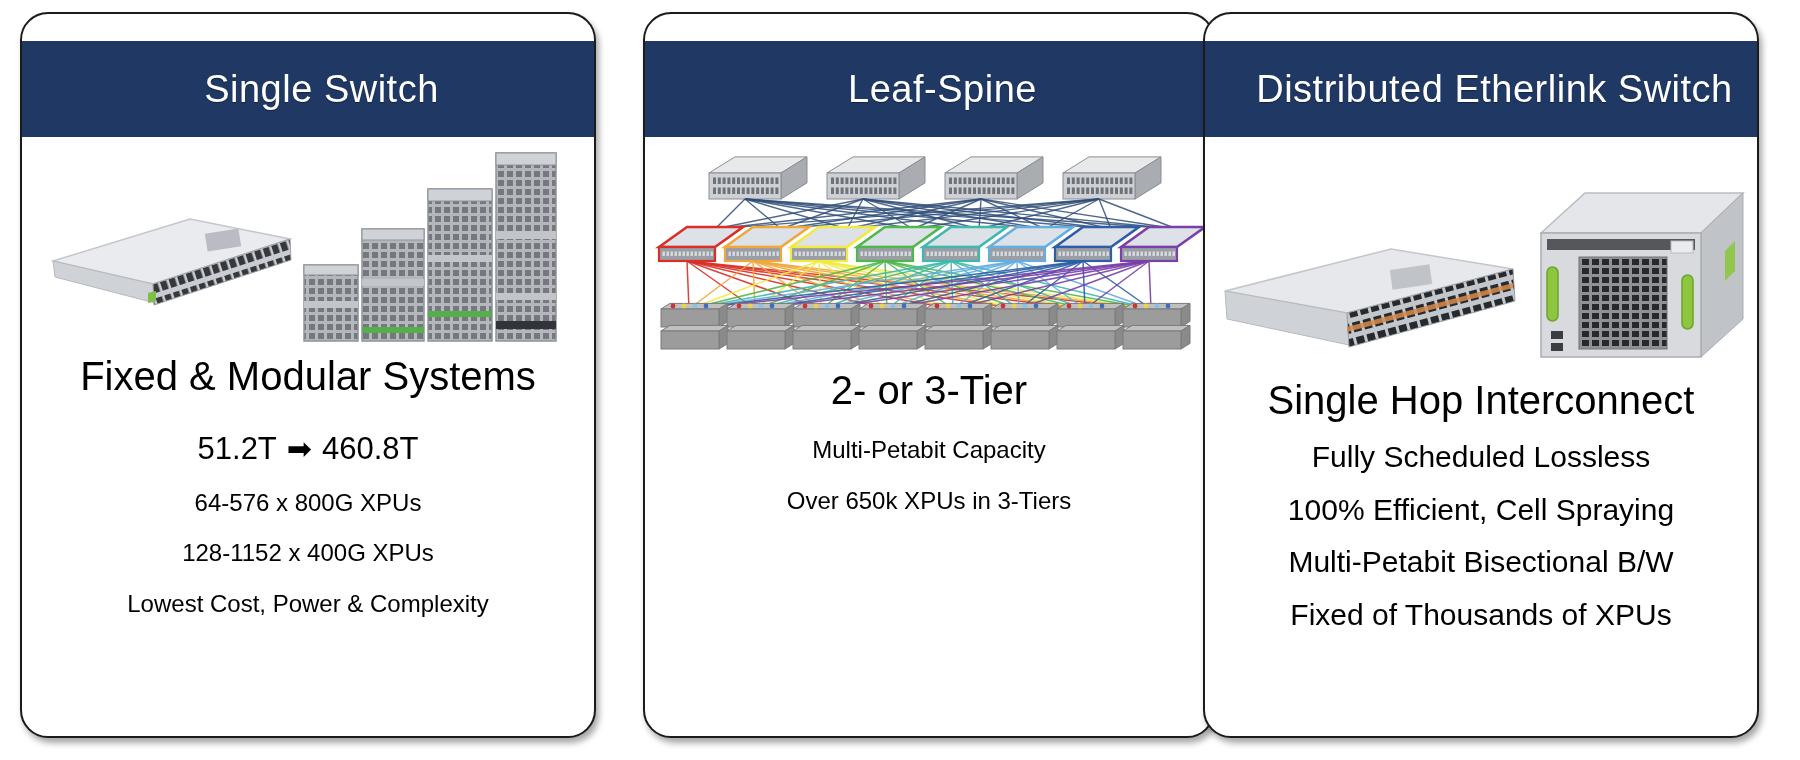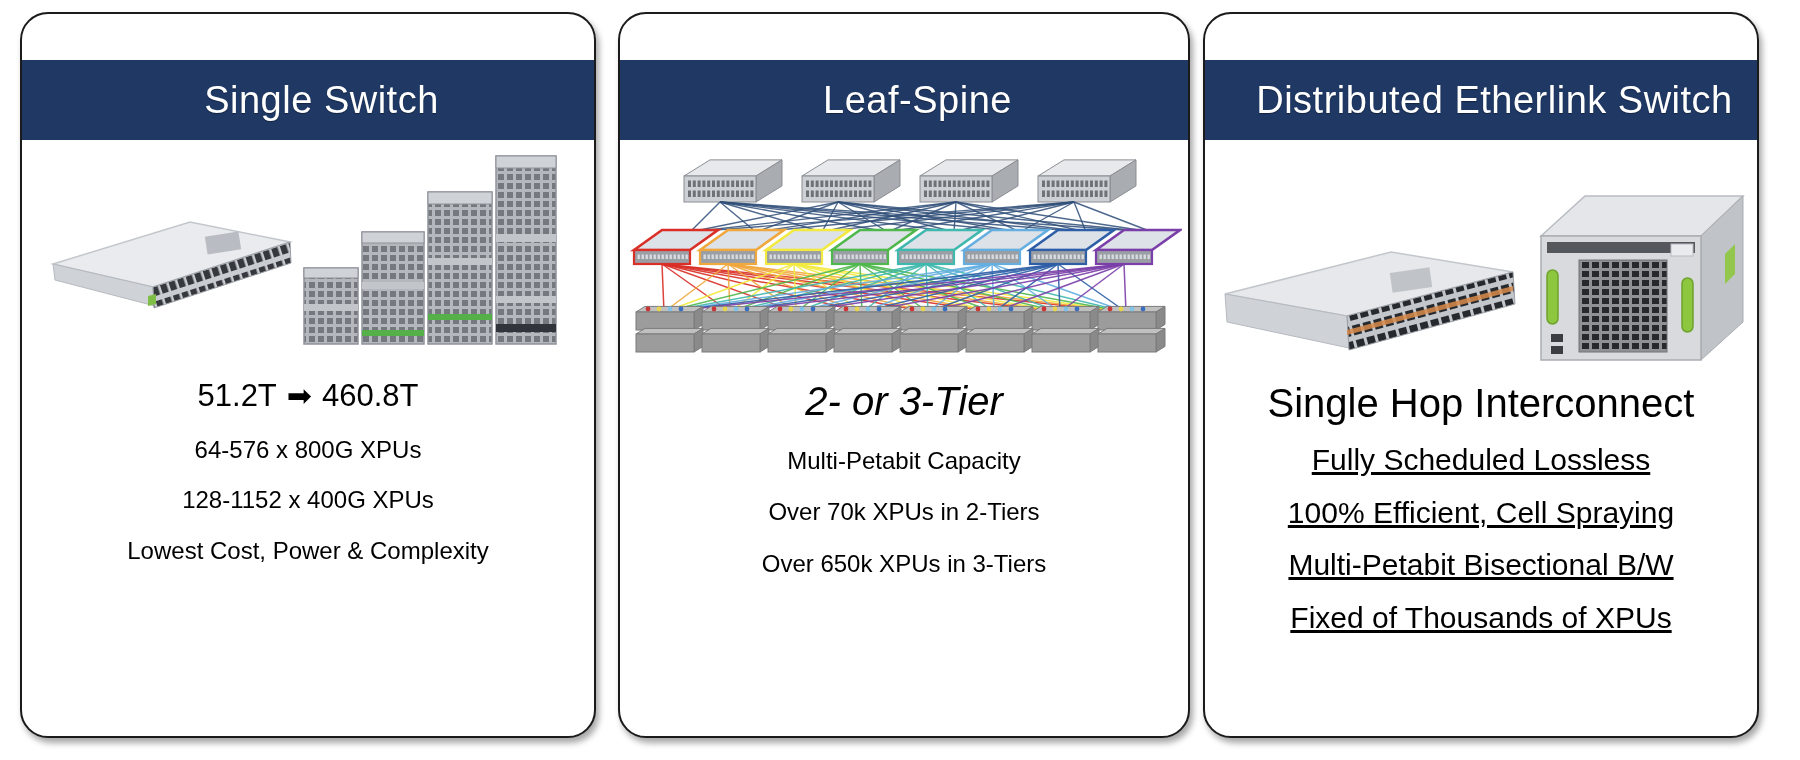--- a/index.html
+++ b/index.html
@@ -3,47 +3,47 @@
 <meta charset="utf-8">
 <style>
   html,body{margin:0;padding:0;background:#ffffff;}
   body{font-family:"Liberation Sans","DejaVu Sans",sans-serif;}
   #stage{position:relative;width:1800px;height:760px;background:var(--page-bg,#fff);overflow:hidden;}
 
   .card{position:absolute;top:12px;height:722px;background:#ffffff;
         border:2.5px solid #1b1b1b;border-radius:28px;overflow:hidden;
         box-shadow:3px 5px 6px rgba(0,0,0,0.35);}
   .card1{left:20px;width:572px;}
-  .card2{left:618px;width:568px;}
+  .card2{left:643px;width:568px;}
   .card3{left:1203px;width:552px;}
 
-  .band{margin-top:46px;height:80px;background:var(--header-bg,#1f3864);
+  .band{margin-top:27px;height:96px;background:var(--header-bg,#1f3864);
         display:flex;align-items:center;justify-content:center;padding-left:27px;}
   .band .title{color:var(--header-fg,#ffffff);font-size:38px;letter-spacing:0.5px;
         text-shadow:0 1px 1px rgba(0,0,0,0.35);white-space:nowrap;}
 
   .content{display:flex;flex-direction:column;align-items:center;color:var(--body-fg,#000);}
 
   .illus{display:flex;align-items:flex-end;justify-content:center;width:100%;}
   .card1 .illus{height:200px;margin-top:6px;}
   .card2 .illus{height:218px;margin-top:4px;}
   .card3 .illus{height:232px;margin-top:2px;}
 
   .headline{font-size:40px;line-height:1.15;text-align:center;}
   .card1 .headline{margin-top:10px;}
-  .card2 .headline{margin-top:16px;font-style:italic;}
+  .card2 .headline{margin-top:8px;}
   .card3 .headline{margin-top:6px;}
 
   .capacity{margin-top:32px;font-size:31px;display:flex;align-items:center;gap:10px;}
   .capacity .arrow{font-size:30px;position:relative;top:-1px;}
 
   .bullet{font-size:24px;text-align:center;line-height:1.22;}
   .card1 .bullet{margin-top:21px;}
   .card2 .bullet{margin-top:22px;text-align:right;}
-  .card3 .bullet{margin-top:16px;font-size:30px;text-decoration:underline;}
+  .card3 .bullet{margin-top:16px;font-size:30px;}
   .card1 .bullet.wrap{max-width:440px;}
   svg{display:block;}
 </style>
 </head>
 <body>
 
 <div id="stage">
 
   <div class="card card1">
     <div class="band">
@@ -92,20 +92,21 @@
             <g>
               <rect x="458" y="10" width="60" height="188" fill="url(#pGrid)" stroke="#8f939a" stroke-width="1.5"></rect>
               <rect x="458" y="10" width="60" height="12" fill="#cfd3d8" stroke="#8f939a" stroke-width="1"></rect>
               <rect x="458" y="88" width="60" height="8" fill="#c2c6cb"></rect>
               <rect x="458" y="150" width="60" height="7" fill="#c2c6cb"></rect>
               <rect x="458" y="178" width="60" height="8" fill="#31343a"></rect>
             </g>
           </g>
         </svg>
       </div>
+      <div class="headline">Fixed &amp; Modular Systems</div>
       <div class="capacity">
         <span>51.2T</span>
         <span class="arrow">➡</span>
         <span>460.8T</span>
       </div>
       <div class="bullet">64-576 x 800G XPUs</div>
       <div class="bullet">128-1152 x 400G XPUs</div>
       <div class="bullet wrap">Lowest Cost, Power &amp; Complexity</div>
     </div>
   </div>
@@ -536,21 +537,20 @@
             <rect x="406" y="198" width="58" height="18" fill="#9c9c9c" stroke="#7b7b7b" stroke-width="1"></rect>
             <polygon points="472,198 481,192.42 539,192.42 530,198" fill="#c0c0c0" stroke="#7b7b7b" stroke-width="1"></polygon>
             <polygon points="530,198 539,192.42 539,210.42 530,216" fill="#8a8a8a" stroke="#7b7b7b" stroke-width="1"></polygon>
             <rect x="472" y="198" width="58" height="18" fill="#9c9c9c" stroke="#7b7b7b" stroke-width="1"></rect>
           </svg>
       </div>
       <div class="headline">
         <div>2- or 3-Tier</div>
       </div>
       <div class="bullet">Multi-Petabit Capacity</div>
-      <div class="bullet">Over 70k XPUs in 2-Tiers</div>
       <div class="bullet">Over 650k XPUs in 3-Tiers</div>
     </div>
   </div>
 
   <div class="card card3">
     <div class="band">
       <div class="title">Distributed Etherlink Switch</div>
     </div>
     <div class="content">
       <div class="illus">

